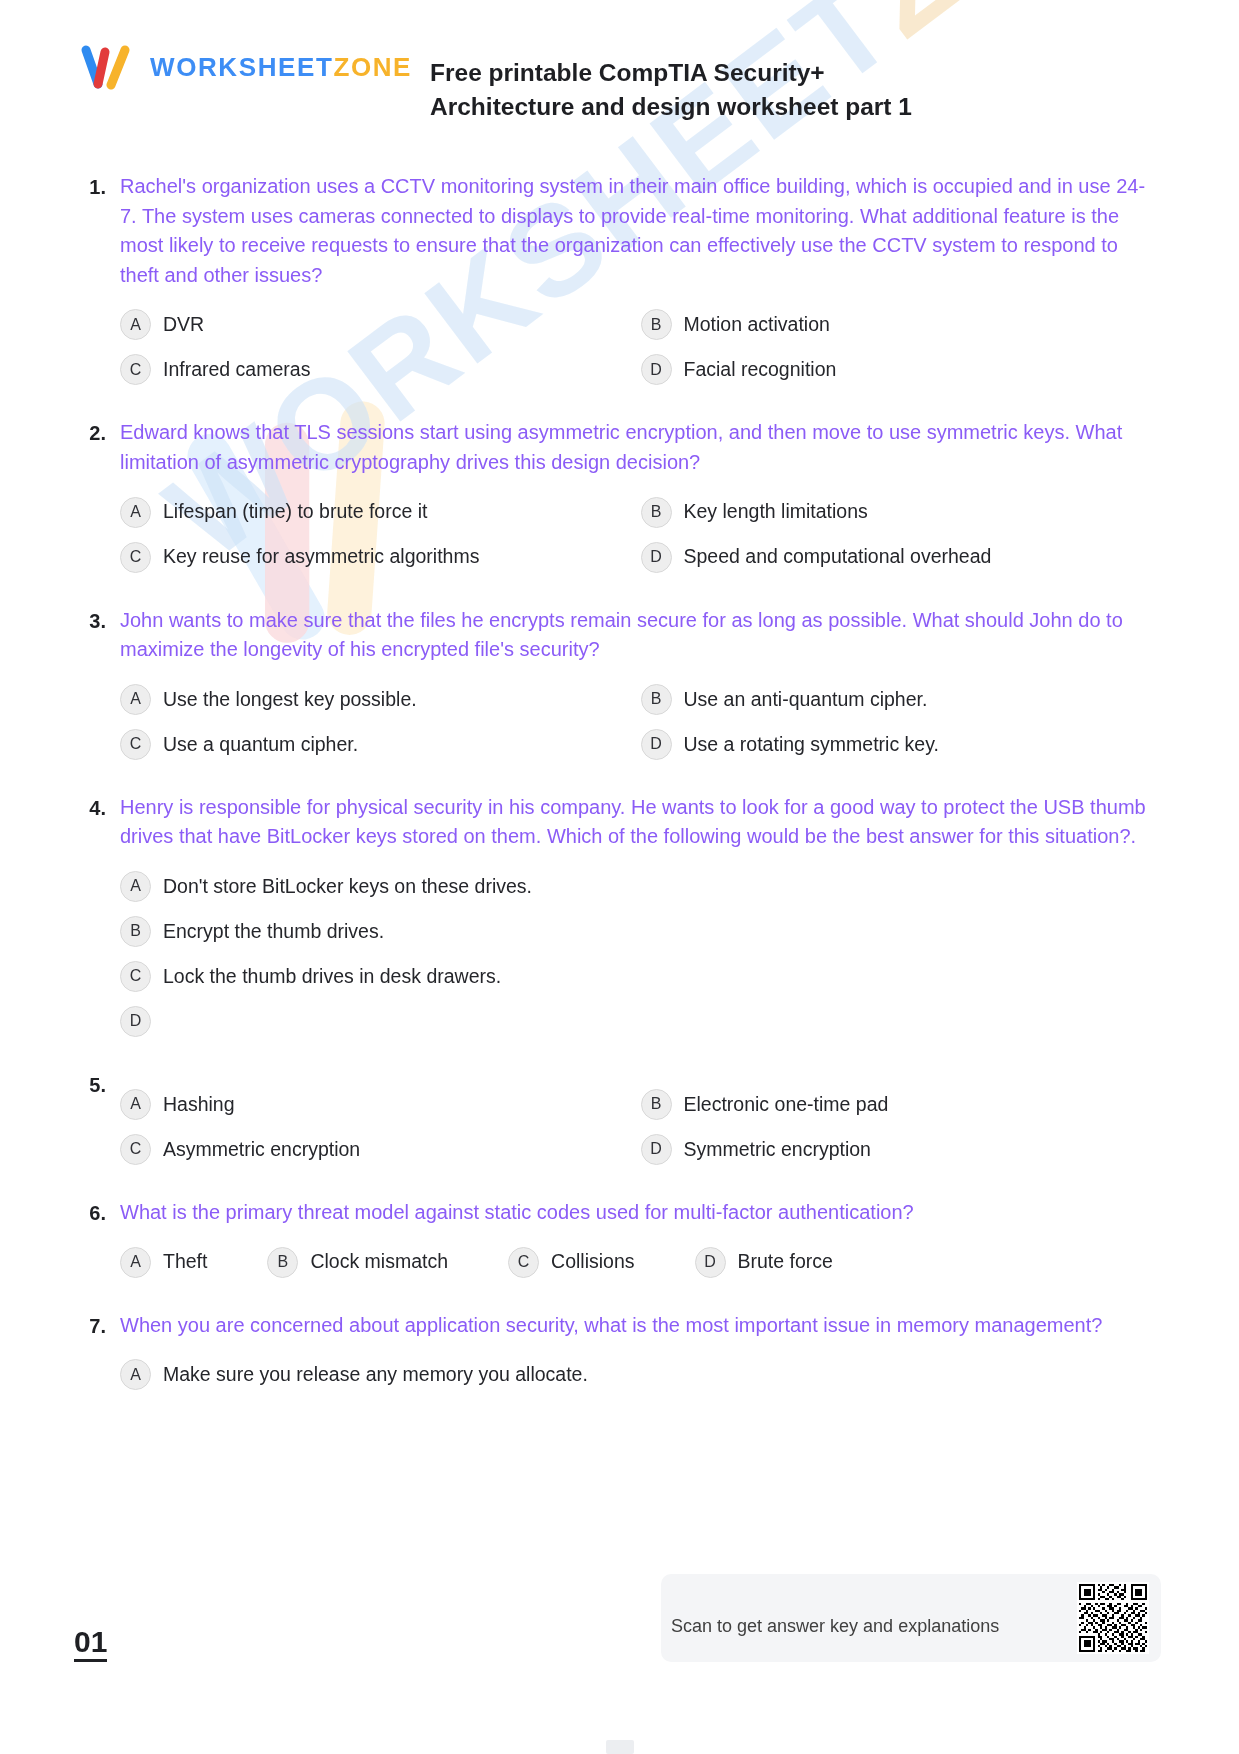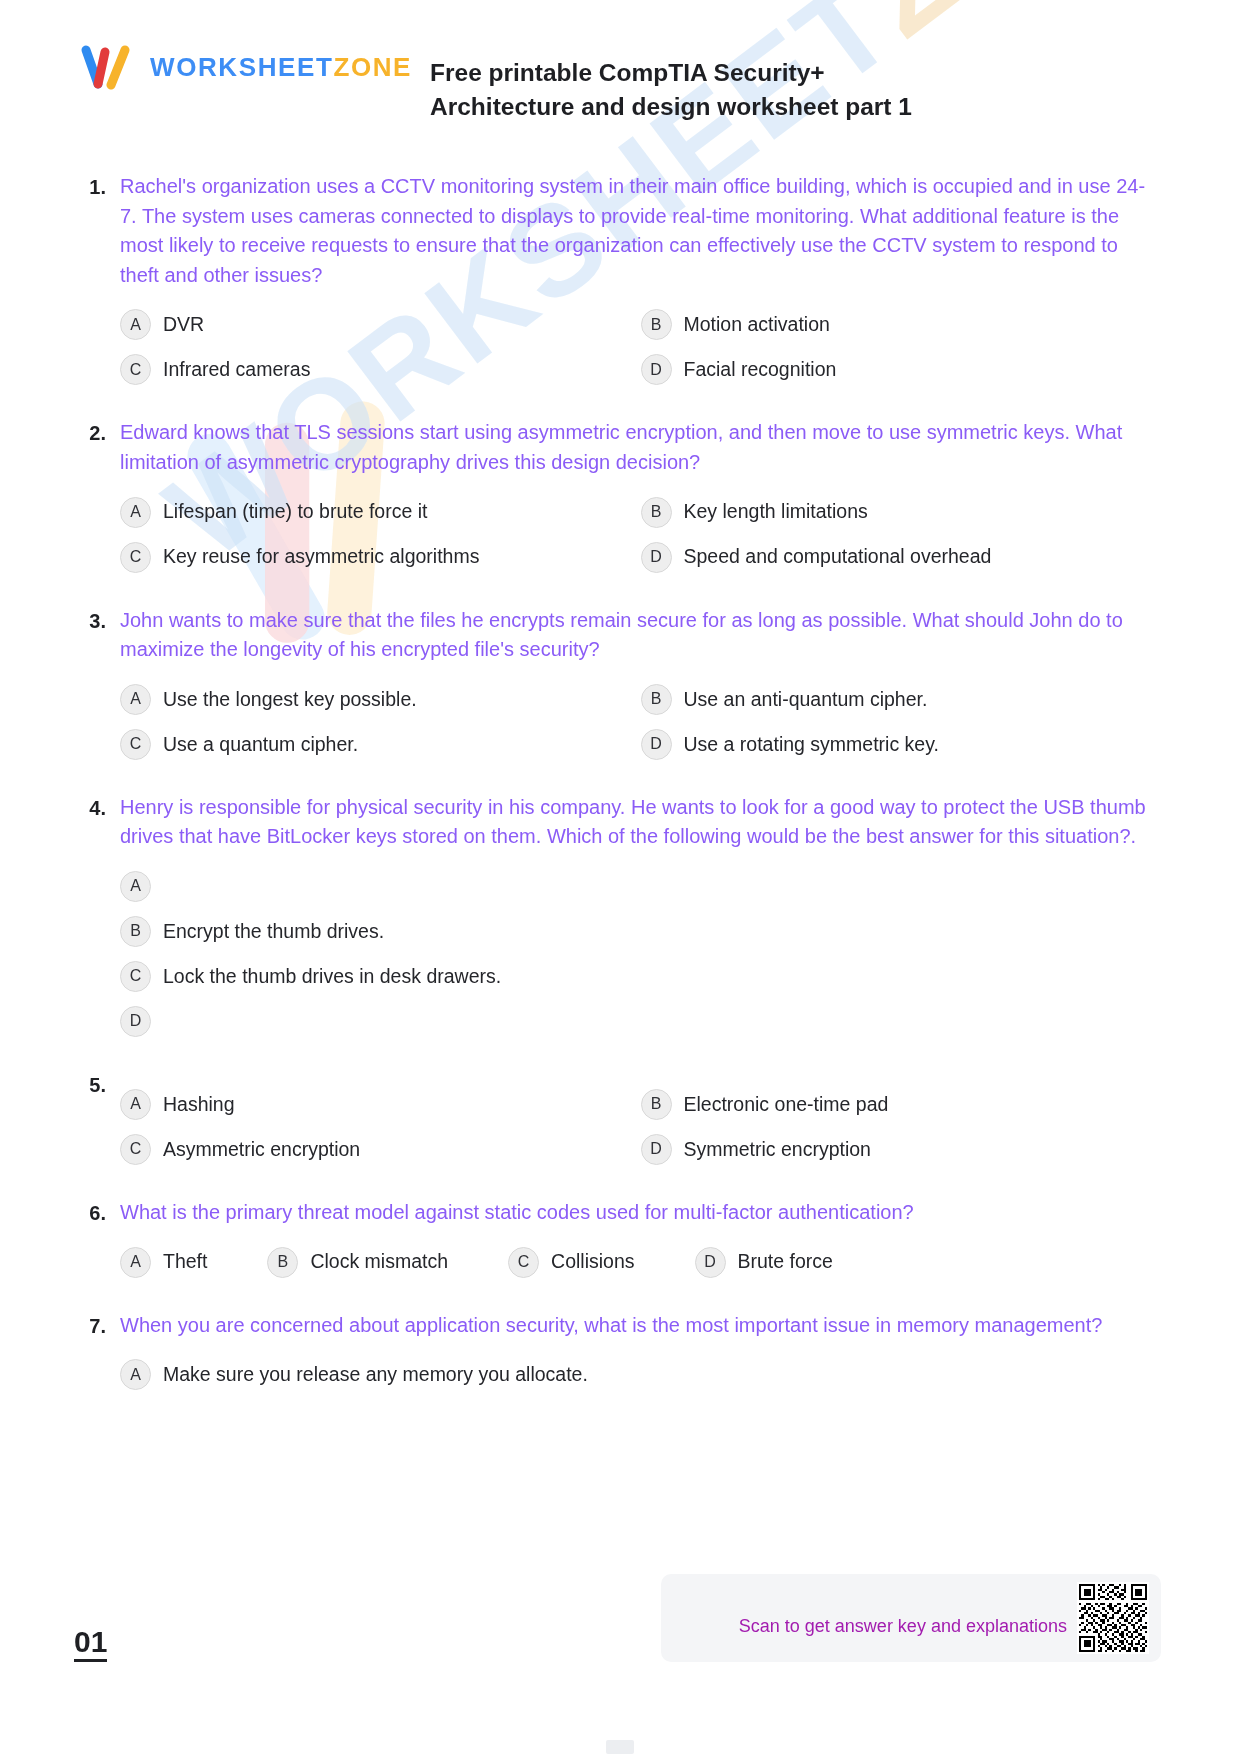--- a/index.html
+++ b/index.html
@@ -185,23 +185,23 @@
     background: #f4f5f7;
     border-radius: 10px;
     display: flex;
     align-items: center;
     justify-content: flex-end;
     padding-right: 12px;
     box-sizing: border-box;
   }
   .scan-label {
     flex: 1 1 auto;
-    text-align: right;
+    text-align: left;
     font-size: 18px;
-    color: #a21caf;
+    color: #404040;
     padding: 0 10px;
     margin-top: 16px;
   }
   .qr {
     flex: 0 0 auto;
     width: 72px;
     height: 72px;
     background: #fff;
     padding: 2px;
     box-sizing: border-box;
@@ -324,20 +324,21 @@
           </div>
         </div>
       </div>
       <div class="question">
         <div class="q-num">4.</div>
         <div class="q-body">
           <div class="q-text">Henry is responsible for physical security in his company. He wants to look for a good way to protect the USB thumb drives that have BitLocker keys stored on them. Which of the following would be the best answer for this situation?.</div>
           <div class="options cols1">
             <div class="option">
               <span class="opt-letter">A</span>
+              <span class="opt-text">Don't store BitLocker keys on these drives.</span>
             </div>
             <div class="option">
               <span class="opt-letter">B</span>
               <span class="opt-text">Encrypt the thumb drives.</span>
             </div>
             <div class="option">
               <span class="opt-letter">C</span>
               <span class="opt-text">Lock the thumb drives in desk drawers.</span>
             </div>
             <div class="option">

